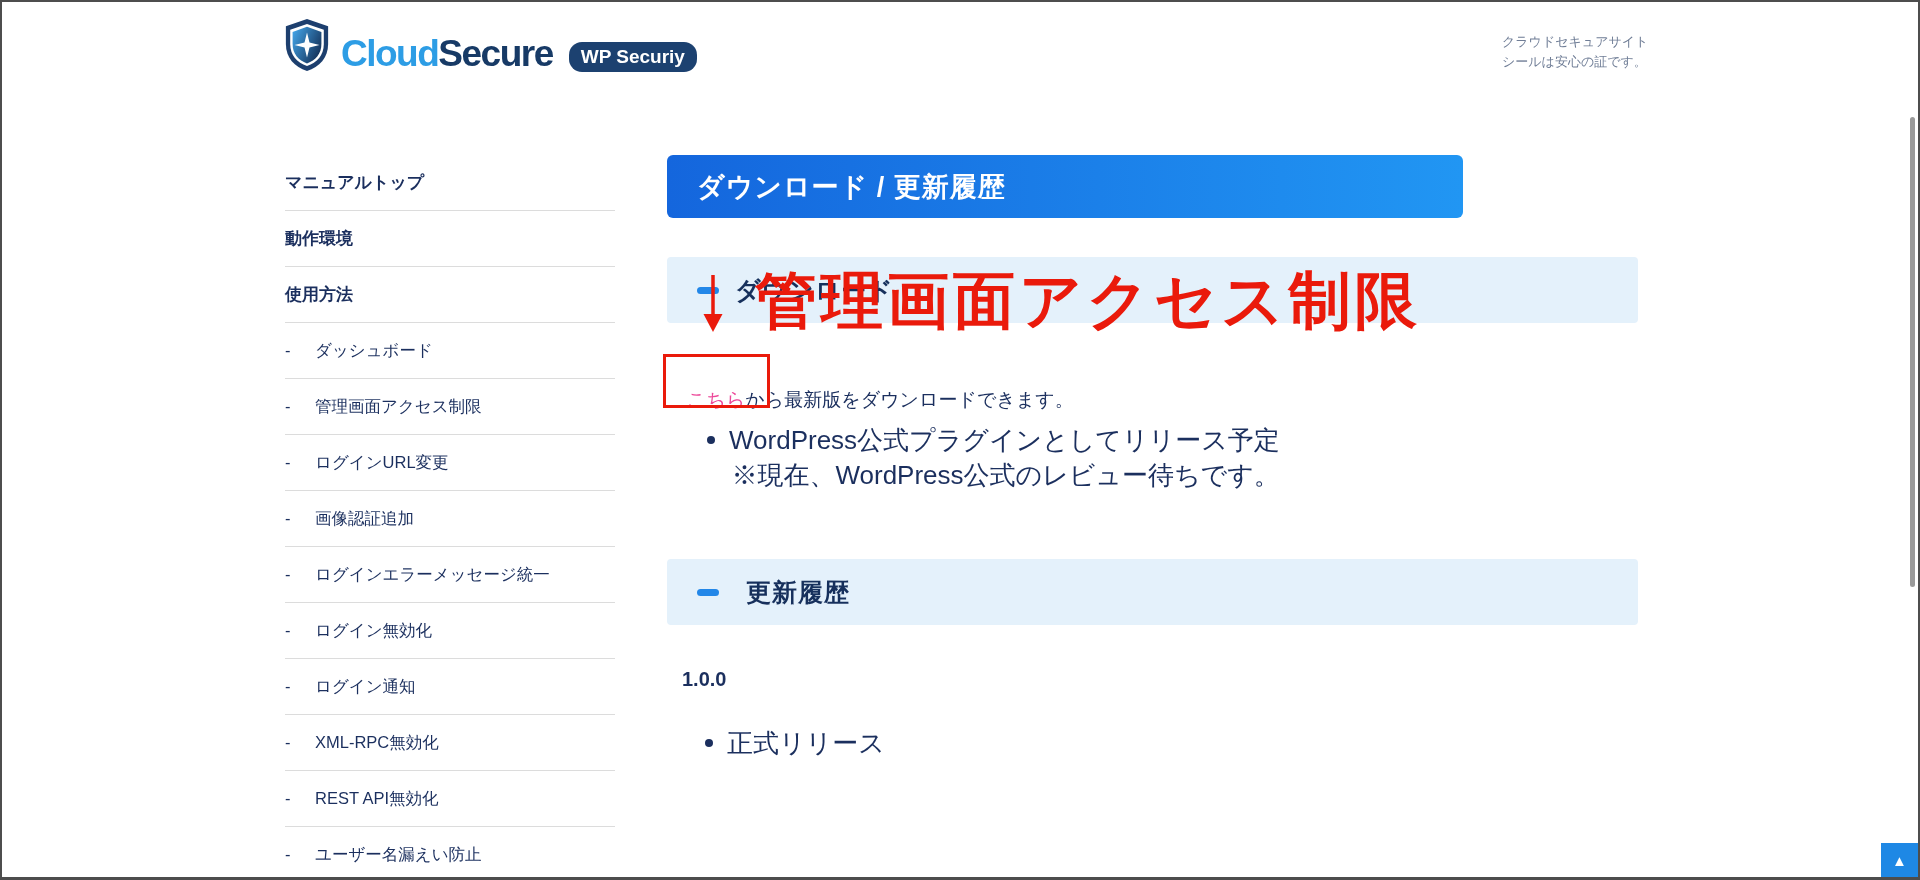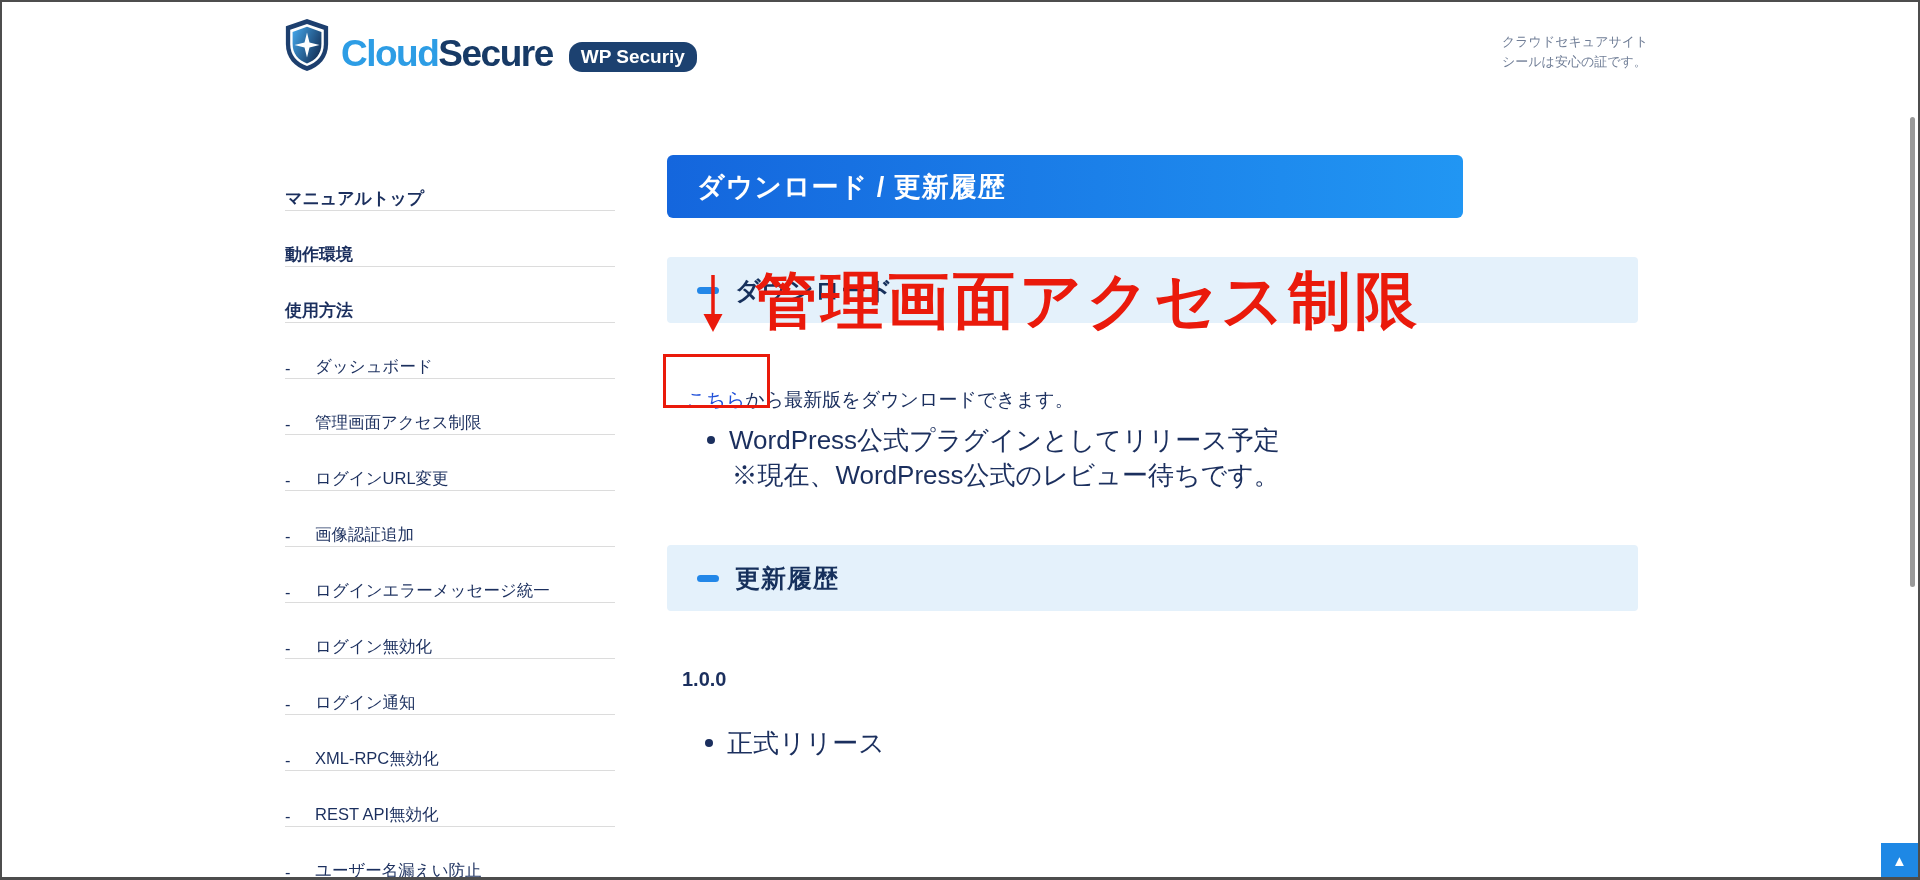--- a/index.html
+++ b/index.html
@@ -17,45 +17,45 @@
   .logo-secure { color:#173a66; }
   .logo-badge {
     margin-left:16px; background:#1c4170; color:#fff; font-weight:bold;
     font-size:19px; padding:5px 12px 6px; letter-spacing:0; line-height:1;border-radius:13px;
   }
   .tagline { position:absolute; left:1500px; top:30px; font-size:13px; color:#6f7d96; line-height:1.55; }
 
   
   .sidebar { position:absolute; left:283px; top:153px; width:330px; }
   .side-item {
-    display:flex; align-items:flex-end; height:55px; border-bottom:1px solid #dcdcdc;
+    display:flex; align-items:center; height:55px; border-bottom:1px solid #dcdcdc;
     font-size:16.5px; color:#1b2f5e; cursor:pointer;
   }
   .side-item.top { font-weight:bold; font-size:17px; }
   .side-item .dash { width:30px; flex:0 0 30px; font-weight:normal; }
 
   
   .main { position:absolute; left:665px; top:153px; width:971px; }
   .page-banner {
     position:absolute; left:0; top:0; width:796px; height:63px; border-radius:6px;
     background:linear-gradient(90deg,#1466dd,#2196f3);
     display:flex; align-items:center; box-sizing:border-box; padding-left:30px;
     color:#fff; font-size:27px; font-weight:bold; letter-spacing:1px;
   }
   .section-head {
     position:absolute; left:0; width:971px; height:66px; background:#e4f1fb; border-radius:4px;
     display:flex; align-items:center; box-sizing:border-box; padding-left:30px;
     font-size:25px; font-weight:bold; color:#16305c; cursor:pointer; letter-spacing:1px;
   }
   .section-head .dash-ico { width:22px; height:7px; border-radius:4px; background:#2287e8; margin-right:16px; flex:0 0 22px; }
   .sec-download { top:102px; }
-  .sec-history  { top:390px; }
+  .sec-history  { top:404px;gap:11px; }
 
   .para { position:absolute; left:20px; top:212px; font-size:19px; line-height:27px; }
-  .para a { color:#1d4ed8; text-decoration:underline; cursor:pointer; }
+  .para a { color:#ec4899; text-decoration:underline; cursor:pointer; }
 
   .bullet-block { position:absolute; font-size:26px; line-height:35px;text-align:right; }
   .bullets-download { left:40px; top:268px; }
   .bullets-history  { left:38px; top:571px; }
   .bullet-line { display:flex; }
   .bullet-dot { width:8px; height:8px; border-radius:50%; background:#1b2f5e; margin:13px 14px 0 0; flex:0 0 8px; }
   .bullet-note { padding-left:22px; }
 
   .version { position:absolute; left:15px; top:513px; font-size:20px; font-weight:bold; }
 

